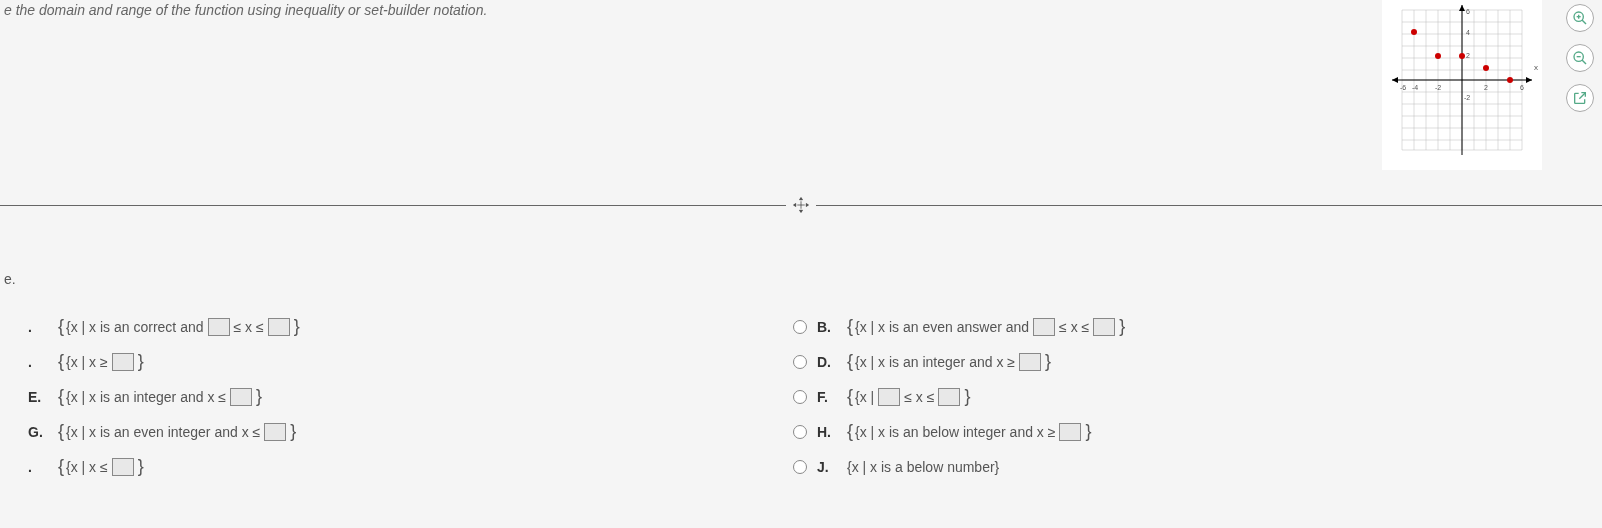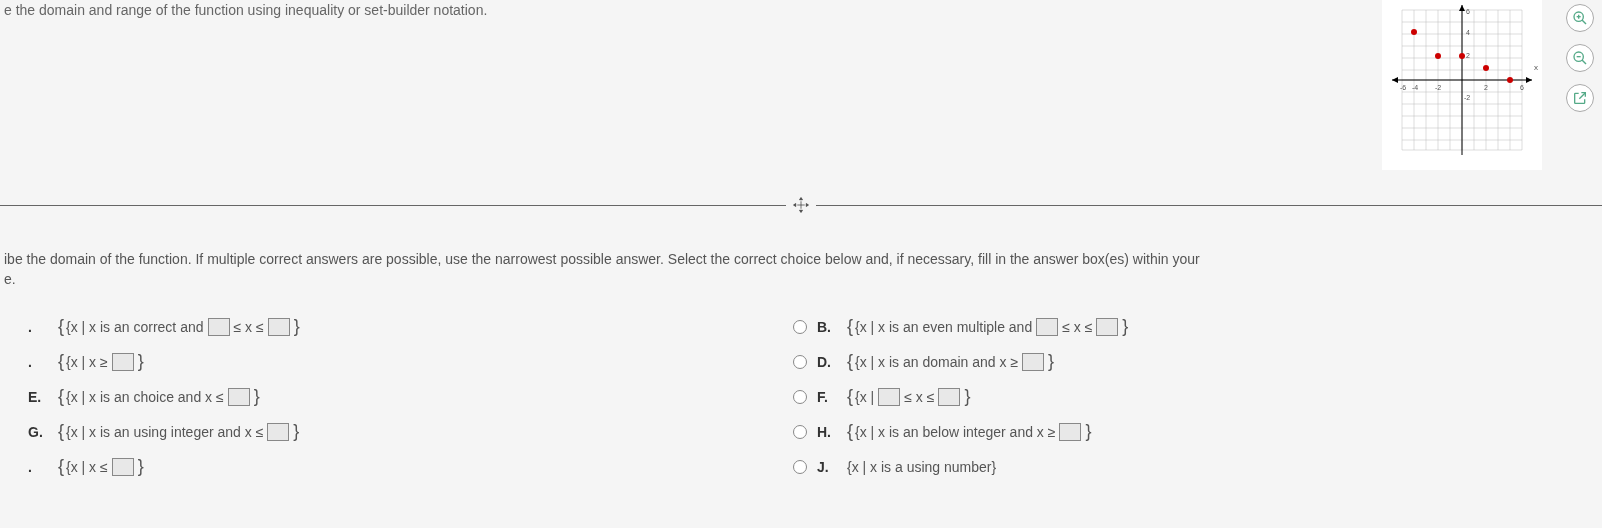--- a/index.html
+++ b/index.html
@@ -10,20 +10,21 @@
       background: #f5f5f5;
       padding: 0;
       position: relative;
       width: 1602px;
       height: 528px;
       overflow: hidden;
     }
     .top-text {
       padding: 2px 4px;
       color: #666;
+      font-style: italic;
     }
     .graph-container {
       position: absolute;
       top: 0;
       right: 60px;
       width: 160px;
       height: 170px;
       background: #fff;
     }
     .graph-svg {
@@ -213,21 +214,21 @@
   <div class="divider-line"></div>
   <div class="move-icon">
     <svg viewBox="0 0 24 24">
         <path d="M12 2l-2 3h4zM12 22l-2-3h4zM2 12l3-2v4zM22 12l-3-2v4zM12 7v10M7 12h10" stroke="#444" stroke-width="1" fill="#444"></path>
       </svg>
   </div>
   <div class="divider-line"></div>
 </div>
 
 <div class="instruction">
-  <span>ibe the domain of the function. If multiple correct answers are possible, use the narrowest possible answer. Select the correct choice below and, if necessary, fill in the answer box(es) within your</span><br>
+  <br>
   <span>e.</span>
 </div>
 
 <div class="choices-container">
 
   <div class="choice">
     <span class="choice-radio hidden-radio"></span>
     <span class="choice-label">.</span>
     <span class="choice-text">
       <span class="brace">{</span>
@@ -236,21 +237,21 @@
       <span>≤ x ≤</span>
       <span class="answer-box"></span>
       <span class="brace">}</span>
     </span>
   </div>
   <div class="choice">
     <span class="choice-radio"></span>
     <span class="choice-label">B.</span>
     <span class="choice-text">
       <span class="brace">{</span>
-        <span>{x | x is an even multiple and</span>
+        <span>{x | x is an even answer and</span>
       <span class="answer-box"></span>
       <span>≤ x ≤</span>
       <span class="answer-box"></span>
       <span class="brace">}</span>
     </span>
   </div>
 
   <div class="choice">
     <span class="choice-radio hidden-radio"></span>
     <span class="choice-label">.</span>
@@ -259,32 +260,32 @@
         <span>{x | x ≥</span>
       <span class="answer-box"></span>
       <span class="brace">}</span>
     </span>
   </div>
   <div class="choice">
     <span class="choice-radio"></span>
     <span class="choice-label">D.</span>
     <span class="choice-text">
       <span class="brace">{</span>
-        <span>{x | x is an domain and x ≥</span>
+        <span>{x | x is an integer and x ≥</span>
       <span class="answer-box"></span>
       <span class="brace">}</span>
     </span>
   </div>
 
   <div class="choice">
     <span class="choice-radio hidden-radio"></span>
     <span class="choice-label">E.</span>
     <span class="choice-text">
       <span class="brace">{</span>
-        <span>{x | x is an choice and x ≤</span>
+        <span>{x | x is an integer and x ≤</span>
       <span class="answer-box"></span>
       <span class="brace">}</span>
     </span>
   </div>
   <div class="choice">
     <span class="choice-radio"></span>
     <span class="choice-label">F.</span>
     <span class="choice-text">
       <span class="brace">{</span>
         <span>{x |</span>
@@ -293,21 +294,21 @@
       <span class="answer-box"></span>
       <span class="brace">}</span>
     </span>
   </div>
 
   <div class="choice">
     <span class="choice-radio hidden-radio"></span>
     <span class="choice-label">G.</span>
     <span class="choice-text">
       <span class="brace">{</span>
-        <span>{x | x is an using integer and x ≤</span>
+        <span>{x | x is an even integer and x ≤</span>
       <span class="answer-box"></span>
       <span class="brace">}</span>
     </span>
   </div>
   <div class="choice">
     <span class="choice-radio"></span>
     <span class="choice-label">H.</span>
     <span class="choice-text">
       <span class="brace">{</span>
         <span>{x | x is an below integer and x ≥</span>
@@ -323,16 +324,16 @@
       <span class="brace">{</span>
         <span>{x | x ≤</span>
       <span class="answer-box"></span>
       <span class="brace">}</span>
     </span>
   </div>
   <div class="choice">
     <span class="choice-radio"></span>
     <span class="choice-label">J.</span>
     <span class="choice-text">
-      <span>{x | x is a using number}</span>
+      <span>{x | x is a below number}</span>
     </span>
   </div>
 </div>
 
 </body></html>

